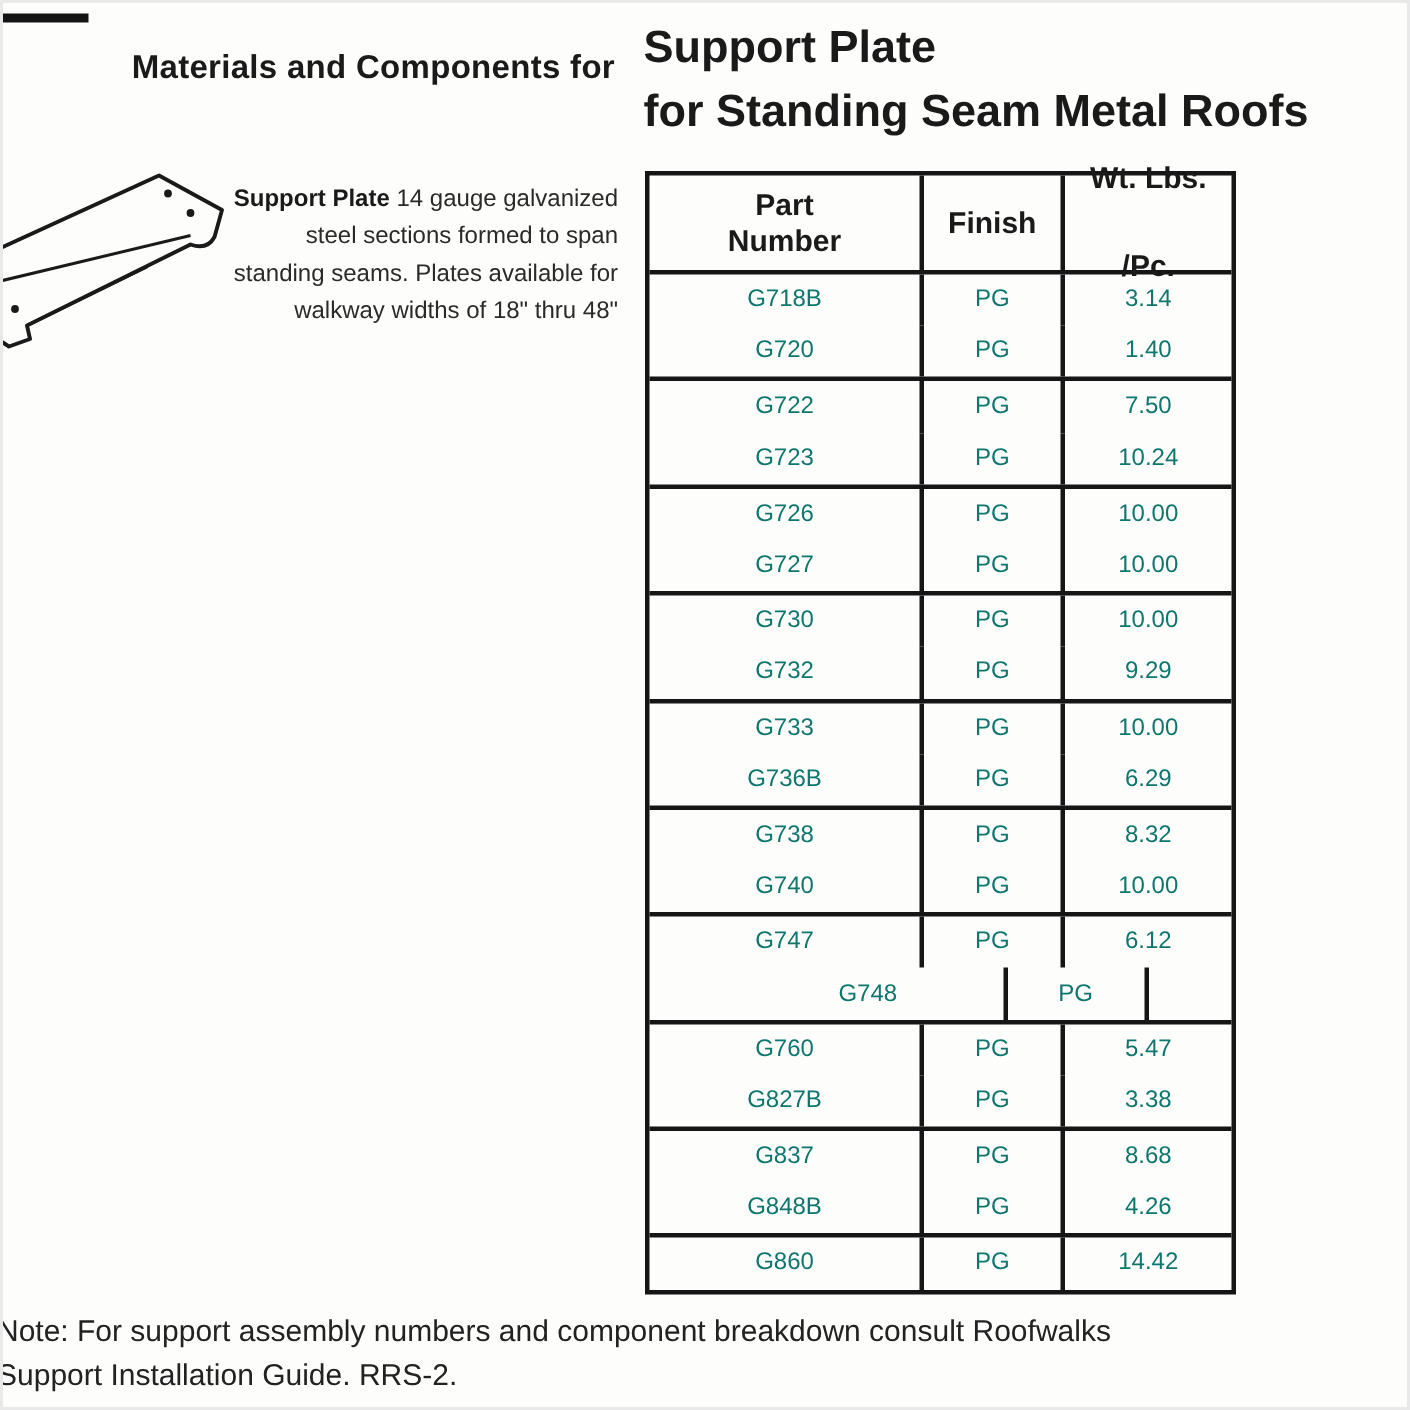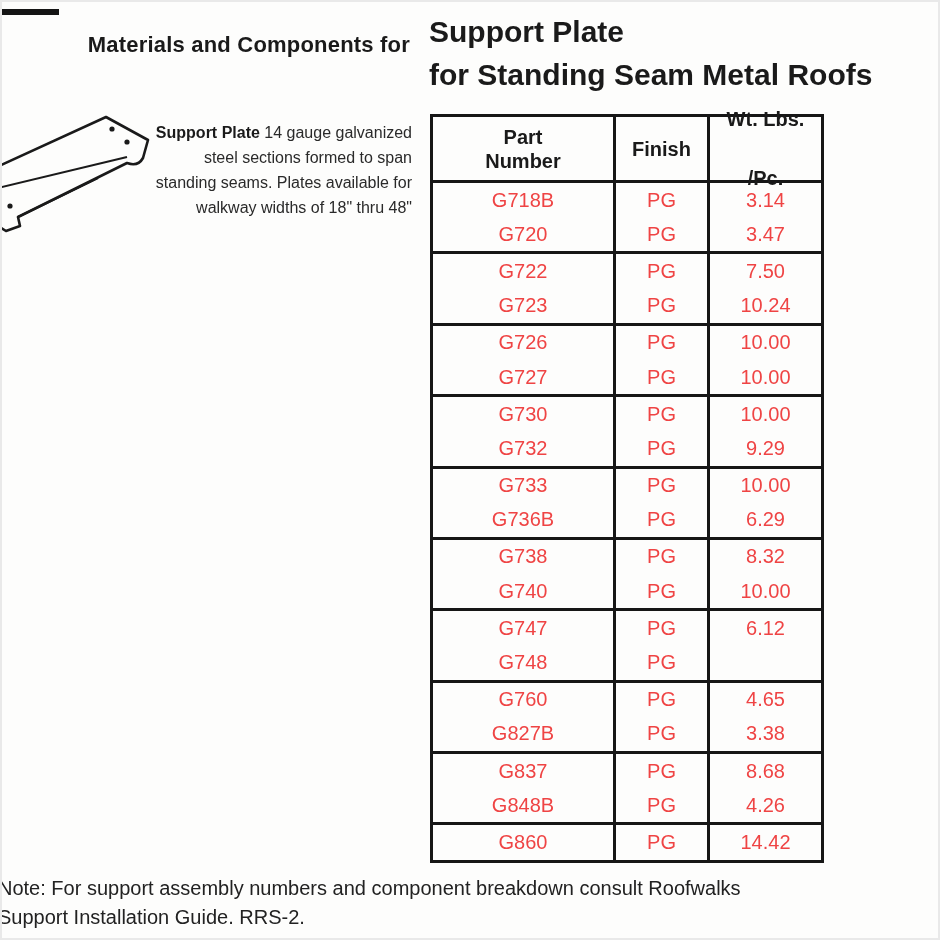--- a/index.html
+++ b/index.html
@@ -56,21 +56,21 @@
   }
   .th,.td{
     display:flex;flex-direction:column;align-items:center;justify-content:center;
     box-sizing:border-box;text-align:center;
   }
   .col-part{width:183px;border-right:3px solid #161616;}
   .col-finish{width:94px;border-right:3px solid #161616;}
   .col-wt{flex:1;gap:35px;}
   .group{border-bottom:3px solid #161616;}
   .group:last-child{border-bottom:none;}
-  .tr{display:flex;height:34.2px;font-size:20px;color:#ef4444;}
+  .tr{display:flex;height:34.2px;font-size:16px;color:#0f766e;justify-content:center;}
   .tr .td{flex-direction:row;}
   
   .note{
     position:absolute;left:-4px;top:872px;width:900px;
     font-size:20px;line-height:29px;color:#222;
   }
 </style>
 </head>
 <body>
 
@@ -121,21 +121,21 @@
 
     <div class="group">
       <div class="tr">
         <div class="td col-part">G718B</div>
         <div class="td col-finish">PG</div>
         <div class="td col-wt">3.14</div>
       </div>
       <div class="tr">
         <div class="td col-part">G720</div>
         <div class="td col-finish">PG</div>
-        <div class="td col-wt">3.47</div>
+        <div class="td col-wt">1.40</div>
       </div>
     </div>
 
     <div class="group">
       <div class="tr">
         <div class="td col-part">G722</div>
         <div class="td col-finish">PG</div>
         <div class="td col-wt">7.50</div>
       </div>
       <div class="tr">
@@ -206,21 +206,21 @@
       <div class="tr">
         <div class="td col-part">G748</div>
         <div class="td col-finish">PG</div>
       </div>
     </div>
 
     <div class="group">
       <div class="tr">
         <div class="td col-part">G760</div>
         <div class="td col-finish">PG</div>
-        <div class="td col-wt">4.65</div>
+        <div class="td col-wt">5.47</div>
       </div>
       <div class="tr">
         <div class="td col-part">G827B</div>
         <div class="td col-finish">PG</div>
         <div class="td col-wt">3.38</div>
       </div>
     </div>
 
     <div class="group">
       <div class="tr">

